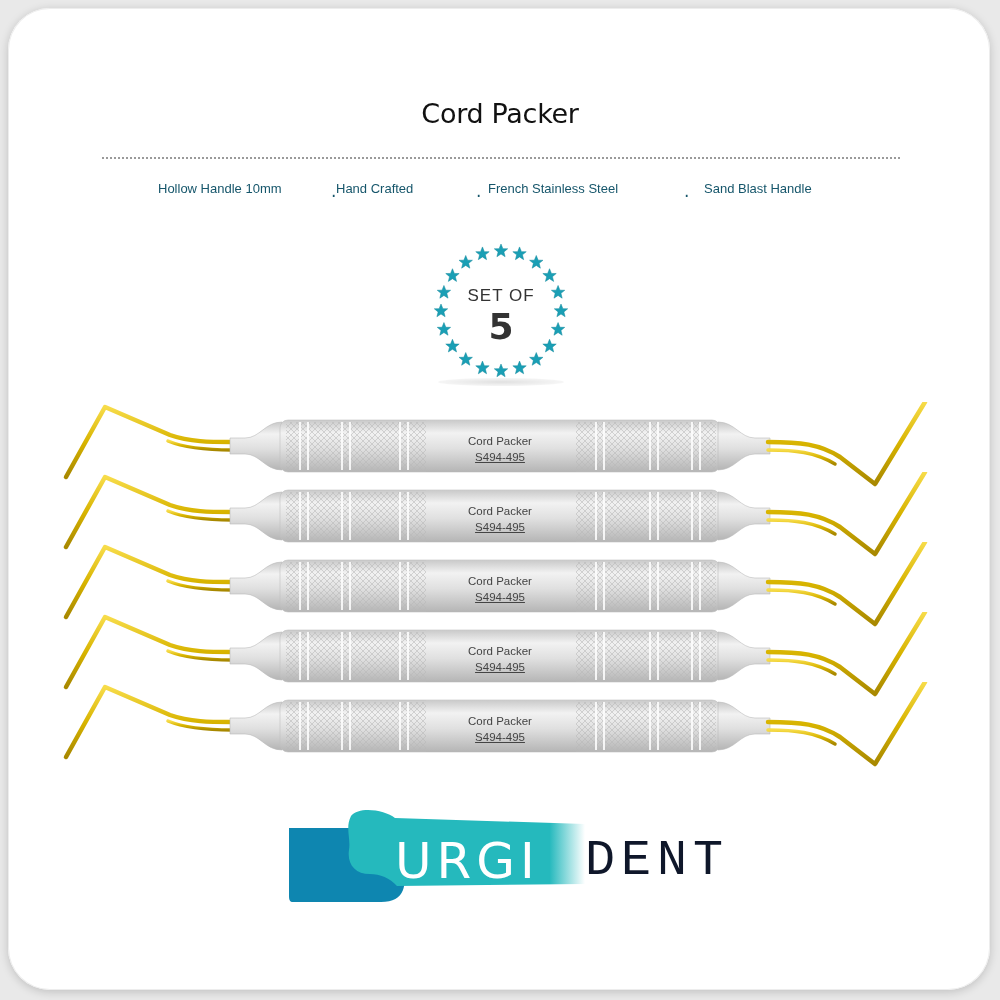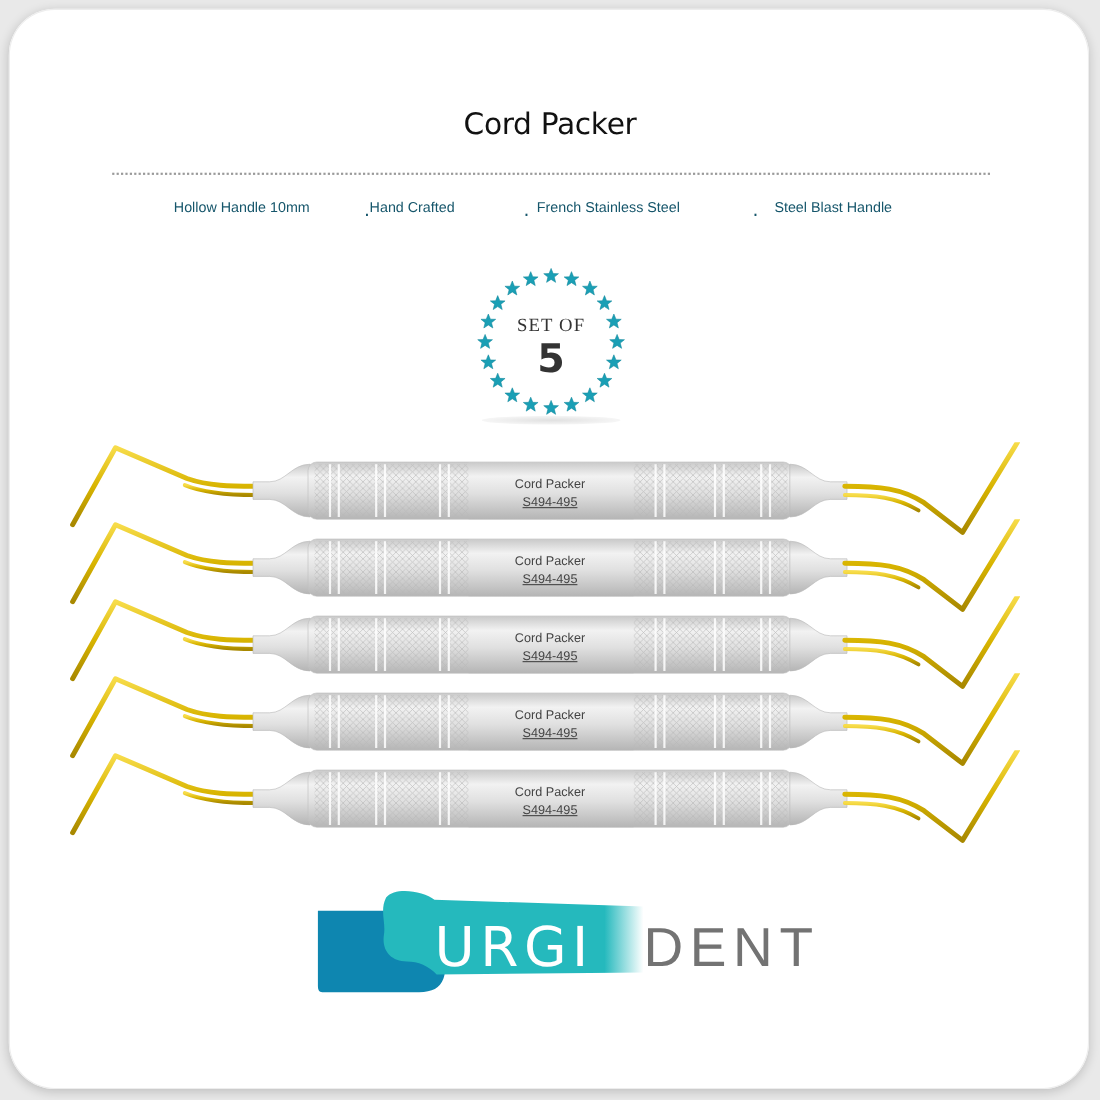--- a/index.html
+++ b/index.html
@@ -4,48 +4,48 @@
 <style>
   html, body { margin:0; padding:0; }
   body { width:1000px; height:1000px; background:#e9e9e9; position:relative; overflow:hidden; font-family:"DejaVu Sans", sans-serif; }
   .card { position:absolute; left:8px; top:8px; width:982px; height:982px; background:#fff; border-radius:42px; box-shadow:0 2px 10px rgba(0,0,0,0.18), inset 0 0 0 1px #ededed; }
   .title { position:absolute; left:0; width:1000px; top:98px; text-align:center; font-size:27px; color:#111; font-family:"DejaVu Sans", sans-serif; letter-spacing:-0.3px; }
   .dotline { position:absolute; left:102px; top:157px; width:798px; border-top:2px dotted #9a9a9a; }
   .features { position:absolute; top:181px; left:0; width:1000px; height:26px; }
   .feat { position:absolute; font-size:13px; color:#16566b; white-space:nowrap; font-family:"Liberation Sans", sans-serif; }
   .sep { position:absolute; font-size:17px; color:#16566b; }
   .badge { position:absolute; left:430px; top:240px; width:142px; height:142px; }
-  .badge-set { position:absolute; left:0; top:46px; width:142px; text-align:center; font-size:17px; color:#333; letter-spacing:1px; font-family:Liberation Serif, serif; }
+  .badge-set { position:absolute; left:0; top:46px; width:142px; text-align:center; font-size:17px; color:#333; letter-spacing:1px; font-family:Liberation Sans, sans-serif; }
   .badge-num { position:absolute; left:0; top:66px; width:142px; text-align:center; font-size:36px; font-weight:bold; color:#333; font-family:"DejaVu Sans", sans-serif; }
   .badge-shadow { position:absolute; left:8px; top:138px; width:126px; height:8px; border-radius:50%; background:radial-gradient(ellipse at center, rgba(0,0,0,0.12), rgba(0,0,0,0)); }
   .instrument { position:absolute; left:60px; width:880px; height:90px; }
   .instrument svg { position:absolute; left:0; top:0; }
   .label-line1, .label-line2 { position:absolute; left:380px; width:120px; text-align:center; font-size:11.5px; color:#444; font-family:"Liberation Sans", sans-serif; }
   .label-line1 { top:33px; }
   .label-line2 { top:49px;text-decoration:underline; }
   .logo { position:absolute; left:285px; top:808px; width:440px; height:100px; }
   .logo-urgi { position:absolute; left:110px; top:24px; font-size:50px; color:#fff; letter-spacing:5px; font-family:"DejaVu Sans", sans-serif; }
-  .logo-dent { position:absolute; left:300px; top:24px; font-size:50px; color:#737373; letter-spacing:6px; font-family:Liberation Sans, sans-serif; }
+  .logo-dent { position:absolute; left:300px; top:24px; font-size:50px; color:#0f172a; letter-spacing:6px; font-family:Liberation Mono, monospace; }
 </style>
 </head>
 <body>
 
 <div class="card"></div>
 
 <div class="title">Cord Packer</div>
 <div class="dotline"></div>
 
 <div class="features">
   <span class="feat" style="left:158px">Hollow Handle 10mm</span>
   <span class="sep" style="left:331px">.</span>
   <span class="feat" style="left:336px">Hand Crafted</span>
   <span class="sep" style="left:476px">.</span>
   <span class="feat" style="left:488px">French Stainless Steel</span>
   <span class="sep" style="left:684px">.</span>
-  <span class="feat" style="left:704px">Steel Blast Handle</span>
+  <span class="feat" style="left:704px">Sand Blast Handle</span>
 </div>
 
 <div class="badge">
   <svg width="142" height="142" viewBox="0 0 142 142">
     <defs>
       <polygon id="star" points="0,-7 1.9,-2.3 6.7,-2.2 2.9,0.9 4.1,5.7 0,3 -4.1,5.7 -2.9,0.9 -6.7,-2.2 -1.9,-2.3" fill="#1a9fb5" stroke="#13889c" stroke-width="0.5"></polygon>
     </defs>
     <g transform="translate(71,71)">
       <use href="#star" transform="rotate(0) translate(0,-60)"></use>
       <use href="#star" transform="rotate(18) translate(0,-60) rotate(-18)"></use>

